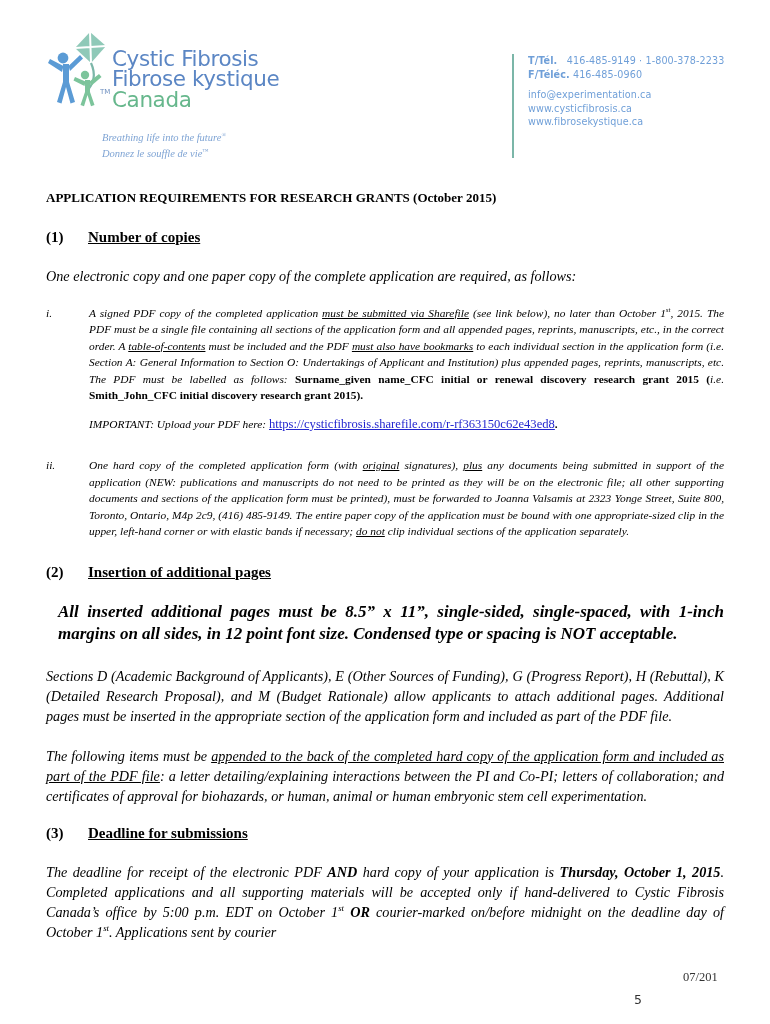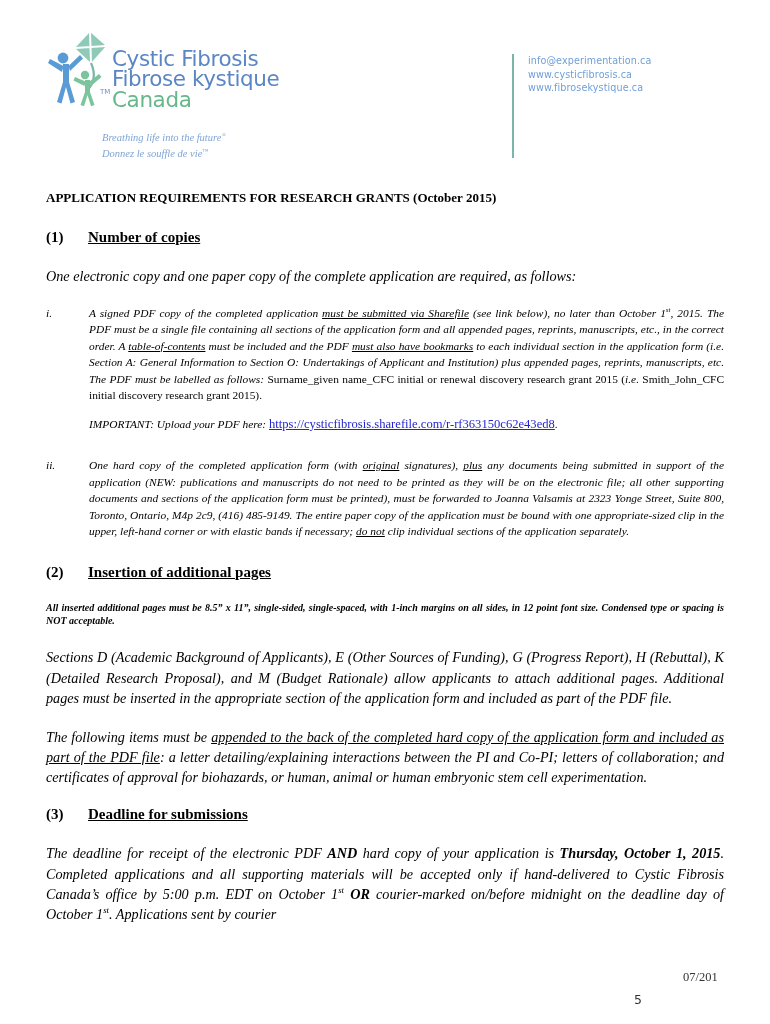--- a/index.html
+++ b/index.html
@@ -143,44 +143,44 @@
   p.body-para {
     font-size: 14.2px;
     font-style: italic;
     line-height: 1.42;
     text-align: justify;
     margin: 0 0 19px 0;
   }
   p.body-para.last { margin-bottom: 0; }
 
   p.strong-para {
-    font-size: 10px;
+    font-size: 17px;
     font-style: italic;
     font-weight: bold;
     line-height: 1.33;
     text-align: justify;
-    margin: 0 0 20px 0;
+    margin: 0 0 20px 12px;
   }
 
   .list-item {
     display: flex;
     margin: 0 0 14px 0;
     font-size: 11.4px;
     font-style: italic;
     line-height: 1.45;
   }
   .list-item .marker {
     flex: 0 0 43px;
     width: 43px;
   }
   .list-item .itxt {
     flex: 1 1 auto;
     text-align: justify;
   }
-  .nonitalic { font-style: normal; }
+  .nonitalic { font-style: normal; font-weight: bold; }
   .ul { text-decoration: underline; }
   .bld { font-weight: bold; }
 
   .note-line {
     margin: 11px 0 0 0;
     font-size: 11.4px;
     font-style: italic;
   }
   a.link, .link {
     color: #2326cf;
@@ -257,20 +257,24 @@
       <div class="tagline">
         <div><span>Breathing life into the future</span><sup>®</sup></div>
         <div><span>Donnez le souffle de vie</span><sup>™</sup></div>
       </div>
     </div>
 
     <div class="divider-rule"></div>
 
     <div class="contact">
       <div class="grp">
+        <span class="ln"><span class="lbl">T/Tél.</span>&nbsp;&nbsp;&nbsp;<span>416-485-9149 · 1-800-378-2233</span></span>
+        <span class="ln"><span class="lbl">F/Téléc.</span>&nbsp;<span>416-485-0960</span></span>
+      </div>
+      <div class="grp">
         <span class="ln">info@experimentation.ca</span>
         <span class="ln">www.cysticfibrosis.ca</span>
         <span class="ln">www.fibrosekystique.ca</span>
       </div>
     </div>
   </div>
 
   <div class="content">
 
     <h1 class="doc-title">APPLICATION REQUIREMENTS FOR RESEARCH GRANTS (October 2015)</h1>

